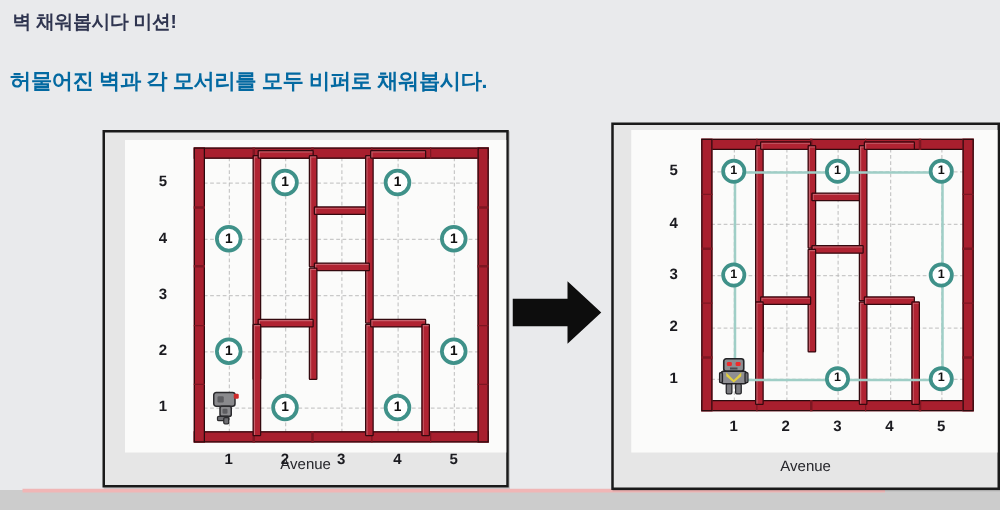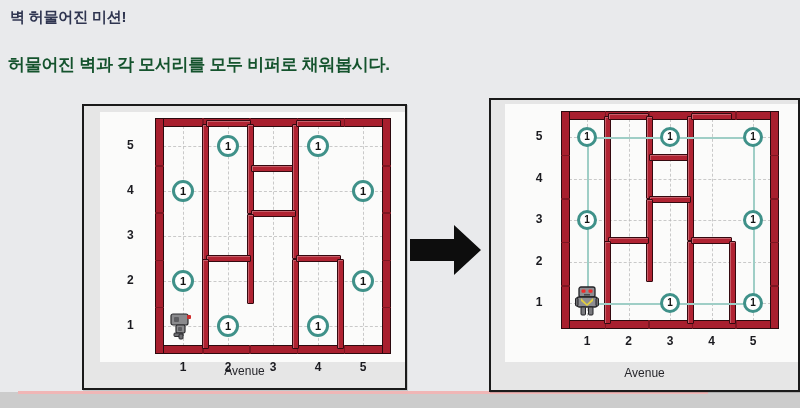--- a/index.html
+++ b/index.html
@@ -24,21 +24,21 @@
     position:absolute; left:18px; top:391px; width:690px; height:3px;
     background:#f0b6b6;
   }
   .title {
     position:absolute; left:10px; top:8px;
     font-size:15px; font-weight:bold; color:#2f3550;
     letter-spacing:-0.2px;
   }
   .subtitle {
     position:absolute; left:8px; top:53px;
-    font-size:17px; font-weight:bold; color:#14532d;
+    font-size:17px; font-weight:bold; color:#0369a1;
     letter-spacing:-0.3px;
   }
 
   
   .panel {
     position:absolute;
     background:#e6e6e6;
     border:2px solid #1a1a1a;
     box-shadow:1px 1px 0 rgba(0,0,0,.15);
   }
@@ -127,21 +127,21 @@
     background:#7d1722;
   }
 </style>
 </head>
 <body>
 
 <div class="slide-bg"></div>
 <div class="bottom-strip"></div>
 <div class="pink-rule"></div>
 
-<div class="title">벽 허물어진 미션!</div>
+<div class="title">벽 채워봅시다 미션!</div>
 <div class="subtitle">허물어진 벽과 각 모서리를 모두 비퍼로 채워봅시다.</div>
 
 <div class="panel" id="panel-left">
   <div class="axis-label-y" id="lbl-y-left" style="left:-8px; top:154px; width:60px; text-align:center;">Street</div>
   <div class="axis-label-x" style="left:0; top:258px; width:321px;">Avenue</div>
   <div class="world" id="world-left" style="left: 16px; top: 6px; width: 305px; height: 250px;">
       <div class="gridline-v" style="left:83px; top:9.249999999999996px; height:229.49999999999997px;"></div>
       <div class="gridline-v" style="left:128px; top:9.249999999999996px; height:229.49999999999997px;"></div>
       <div class="gridline-v" style="left:173px; top:9.249999999999996px; height:229.49999999999997px;"></div>
       <div class="gridline-v" style="left:218px; top:9.249999999999996px; height:229.49999999999997px;"></div>

